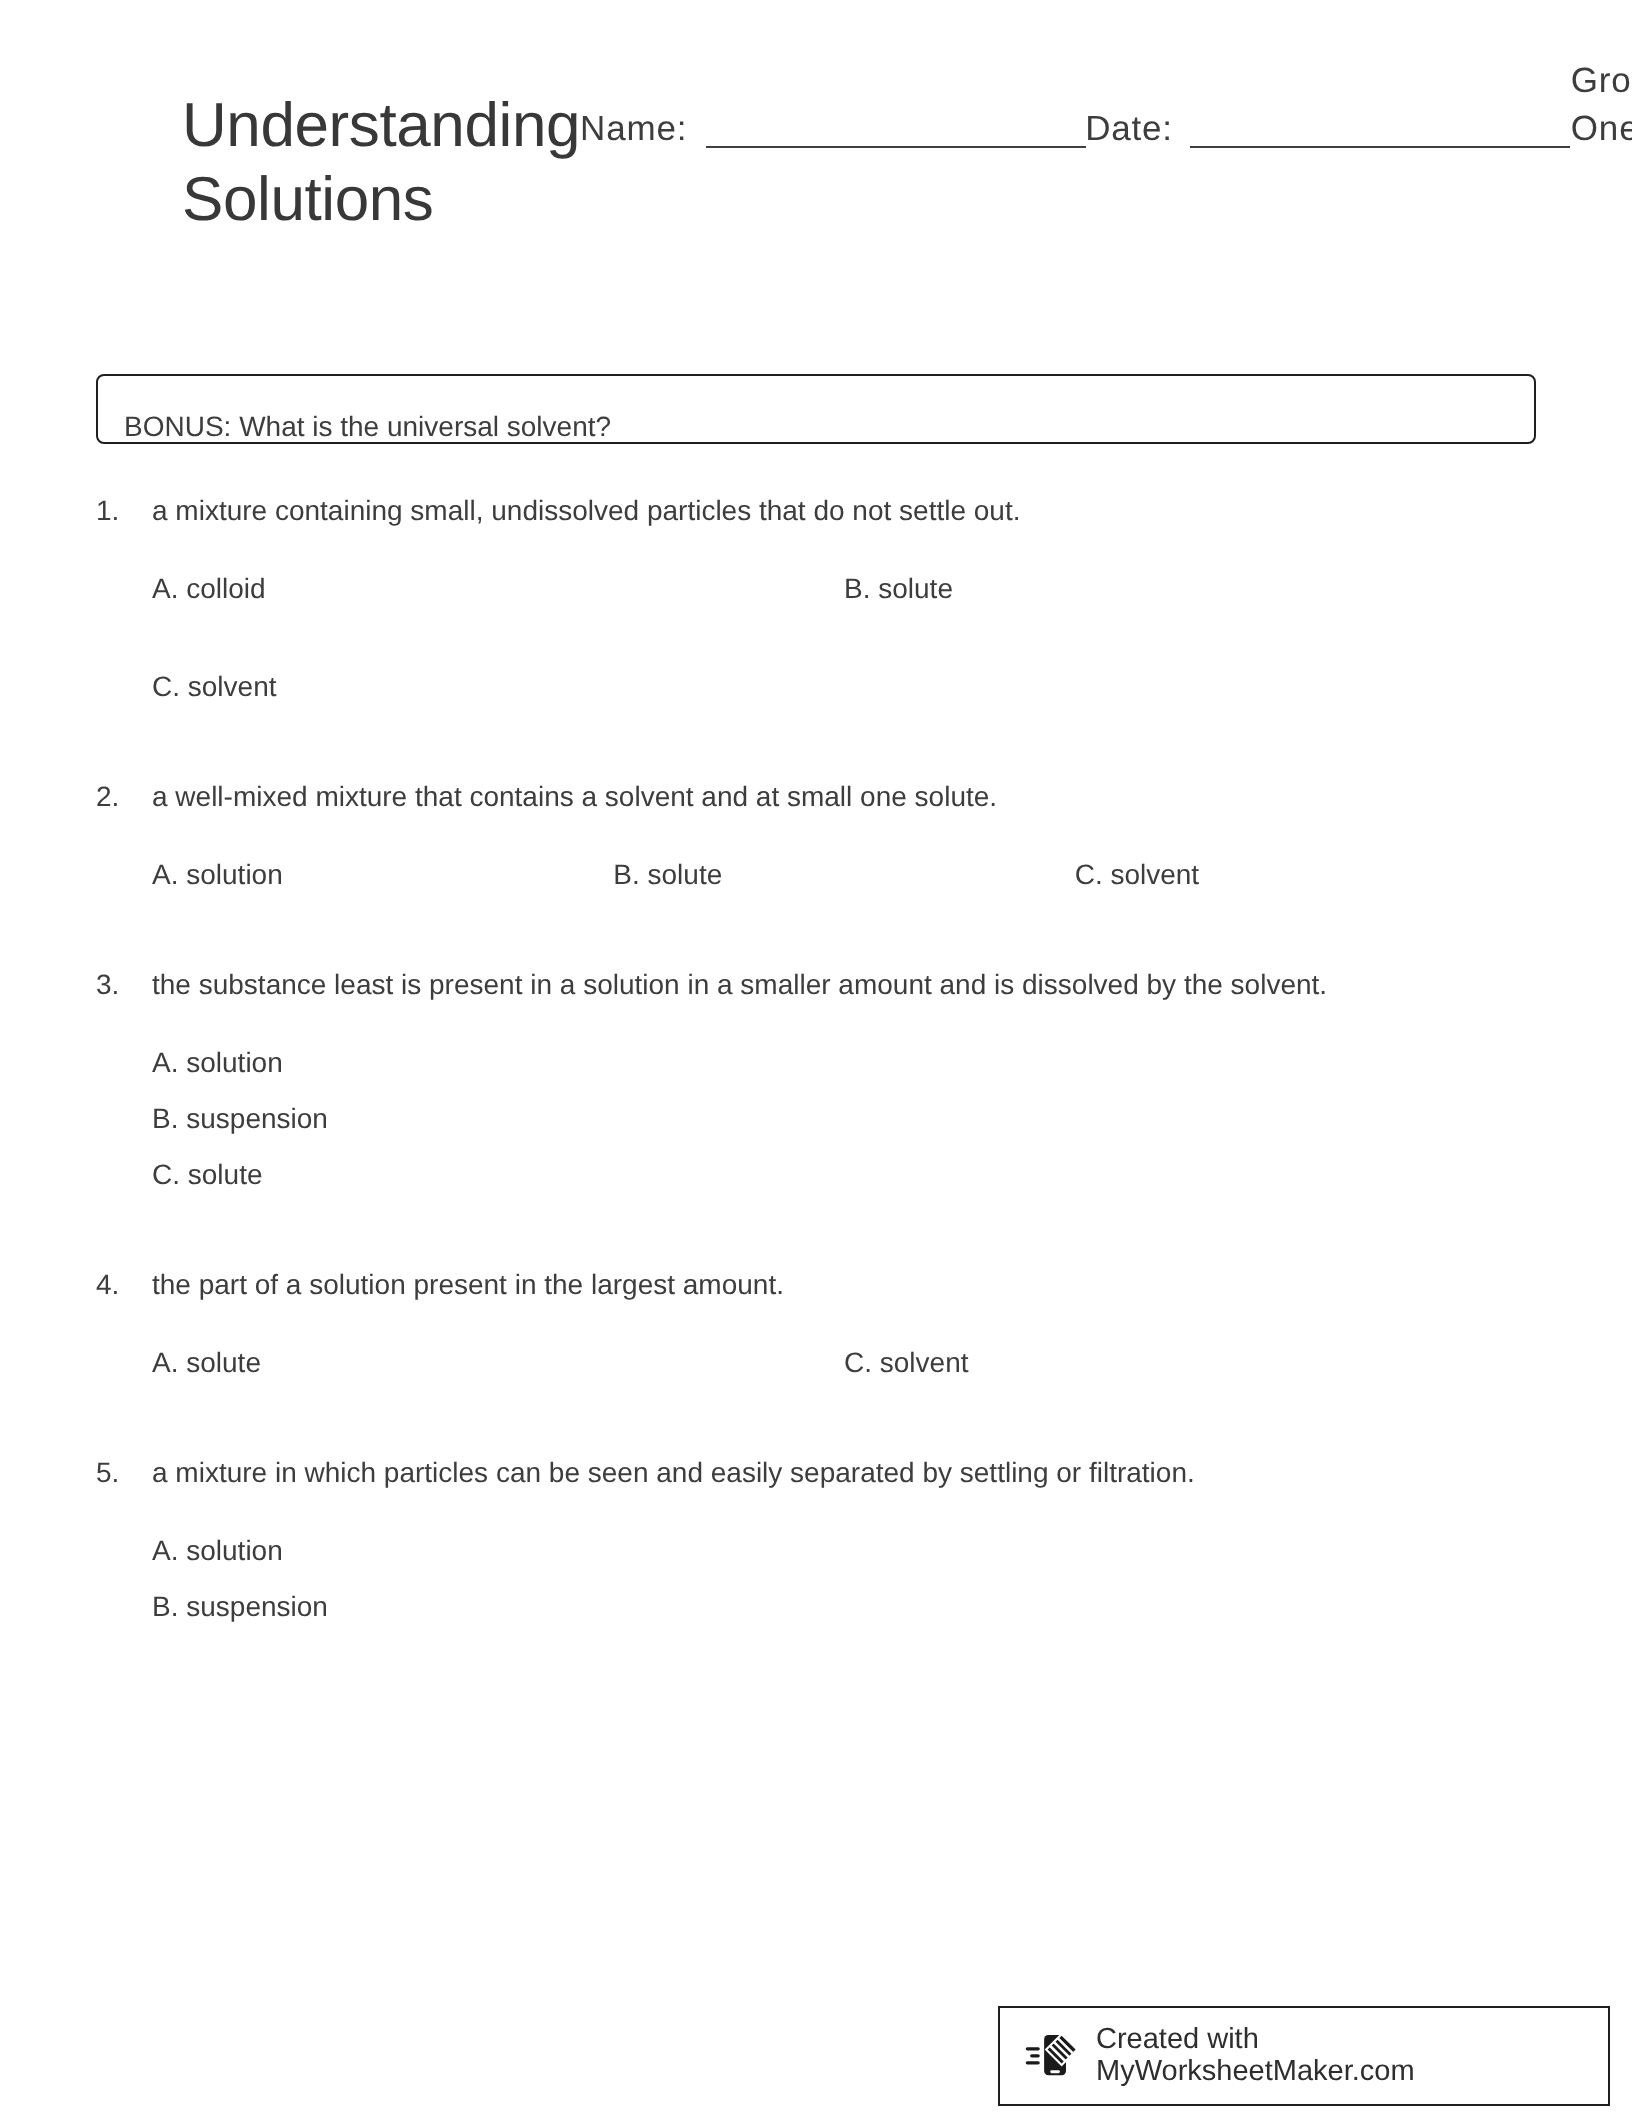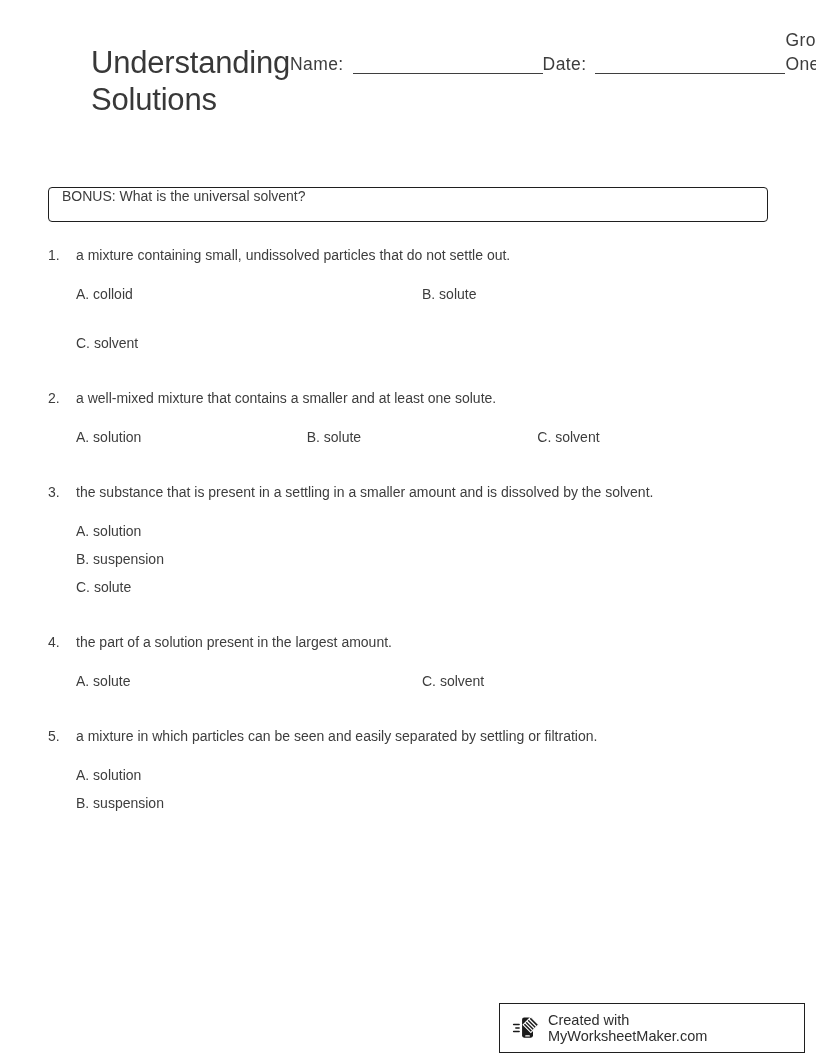--- a/index.html
+++ b/index.html
@@ -16,21 +16,21 @@
   .header{position:absolute;left:48px;right:48px;top:44px;display:flex;justify-content:space-between;}
   .title{font-size:31px;line-height:1.2;font-weight:400;color:var(--title,#383838);letter-spacing:-0.2px;margin-left:43px;}
   .fields{display:flex;flex-direction:row;padding-top:8px;}
   .field-row{display:flex;align-items:flex-end;margin-bottom:14px;height:24px;}
   .field-label{font-size:17.5px;line-height:24px;letter-spacing:0.4px;color:var(--text,#3d3d3d);}
   .field-line{width:190px;height:0;border-bottom:1.5px solid var(--line,#3f3f3f);margin-left:9px;margin-bottom:2px;}
   
   .bonus{
     position:absolute;left:48px;right:48px;top:187px;height:35px;box-sizing:border-box;
     border:1px solid var(--border,#1f1f1f);border-radius:4px;
-    display:flex;align-items:flex-start;padding:0 13px;font-size:14px;
+    display:flex;align-items:flex-end;padding:0 13px;font-size:14px;
   }
   
   .questions{position:absolute;left:48px;right:48px;top:246px;}
   .question{margin-bottom:36px;}
   .q-line{display:flex;font-size:14px;line-height:19px;}
   .q-num{width:28px;flex:none;}
   .q-text{flex:1;}
   .options{margin-left:28px;margin-top:20px;display:grid;font-size:14px;line-height:19px;}
   .cols-1{grid-template-columns:1fr;row-gap:9px;}
   .cols-2{grid-template-columns:1fr 1fr;row-gap:30px;}
@@ -81,33 +81,33 @@
       <div class="options cols-2">
         <span>A. colloid</span>
         <span>B. solute</span>
         <span>C. solvent</span>
       </div>
     </div>
 
     <div class="question">
       <div class="q-line">
         <span class="q-num">2.</span>
-        <span class="q-text">a well-mixed mixture that contains a smaller and at least one solute.</span>
+        <span class="q-text">a well-mixed mixture that contains a solvent and at small one solute.</span>
       </div>
       <div class="options cols-3">
         <span>A. solution</span>
         <span>B. solute</span>
         <span>C. solvent</span>
       </div>
     </div>
 
     <div class="question">
       <div class="q-line">
         <span class="q-num">3.</span>
-        <span class="q-text">the substance that is present in a settling in a smaller amount and is dissolved by the solvent.</span>
+        <span class="q-text">the substance least is present in a solution in a smaller amount and is dissolved by the solvent.</span>
       </div>
       <div class="options cols-1">
         <span>A. solution</span>
         <span>B. suspension</span>
         <span>C. solute</span>
       </div>
     </div>
 
     <div class="question">
       <div class="q-line">

